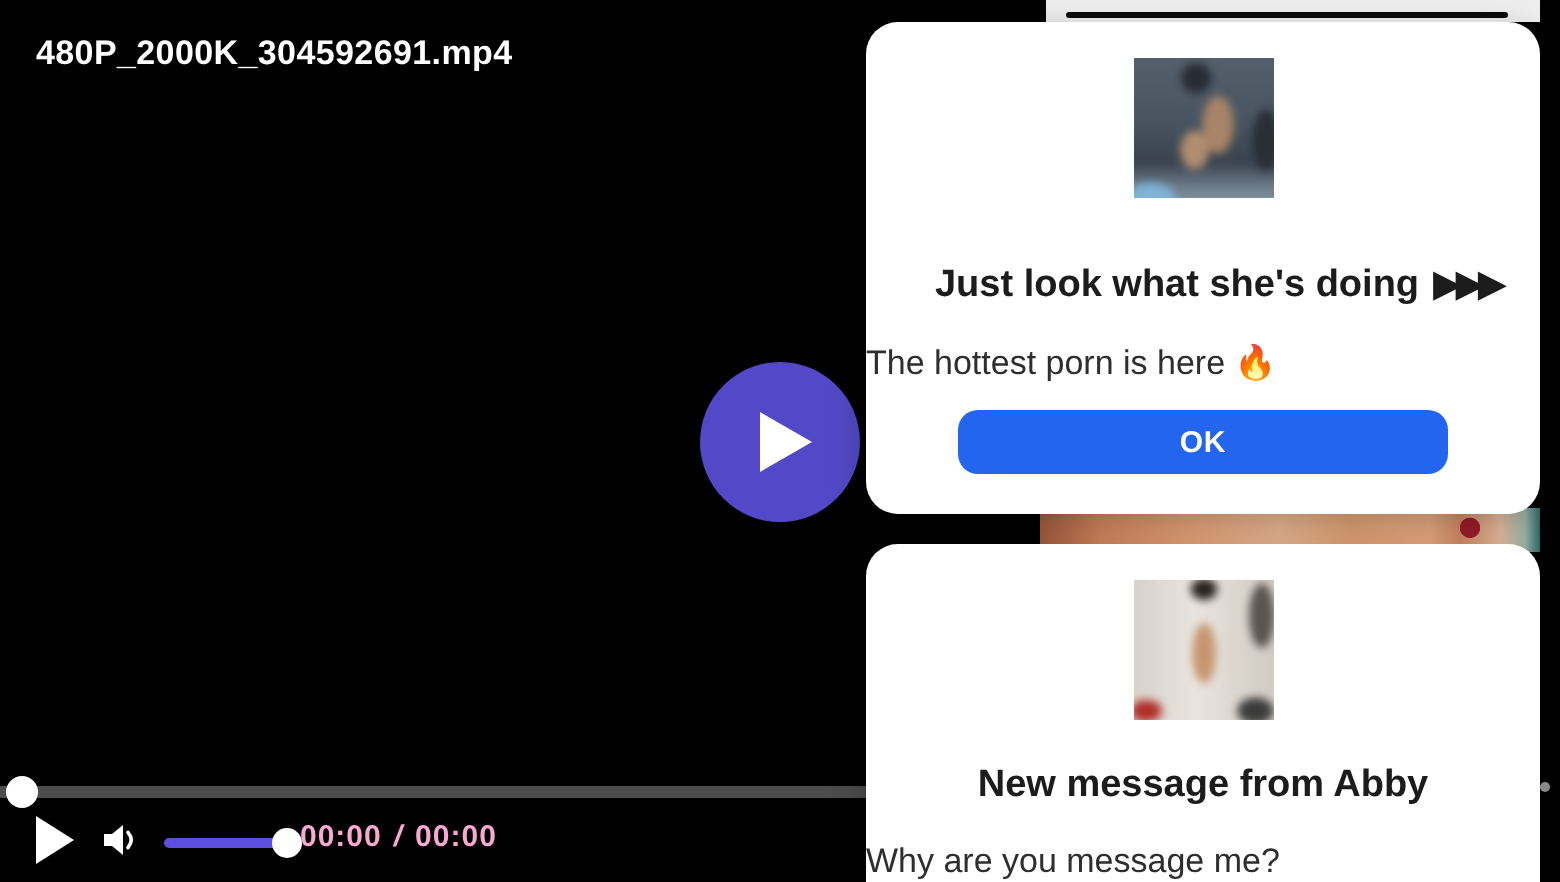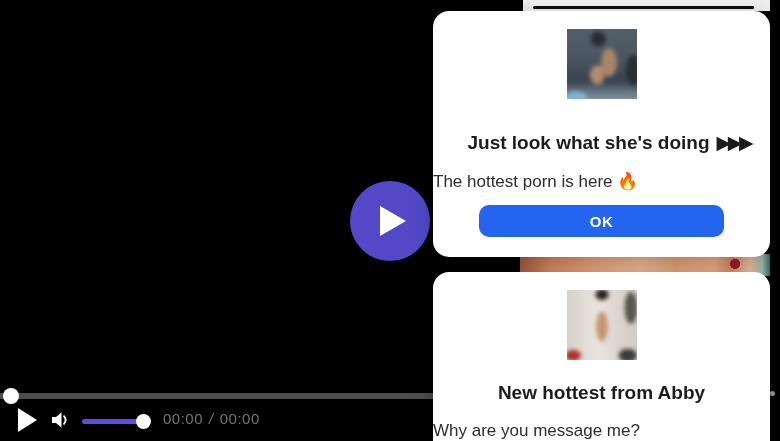--- a/index.html
+++ b/index.html
@@ -43,22 +43,22 @@
   .vol-slider { position:absolute; left:82px; top:10px; width:68px; height:14px; cursor:pointer; }
   .vol-track {
     position:absolute; left:0; top:5px; width:68px; height:5px;
     border-radius:3px; background:#5c4fe0;
   }
   .vol-thumb {
     position:absolute; left:54px; top:0; width:15px; height:15px;
     border-radius:50%; background:#fff;
   }
   .time {
-    position:absolute; left:163px; top:6px; color:#737373; font-size:15px;
-    display:flex; gap:5px; letter-spacing:.5px;
+    position:absolute; left:150px; top:6px; color:#f9a8d4; font-size:15px;
+    display:flex; gap:5px; letter-spacing:.5px;font-weight:bold;
   }
   .time .sep { font-style:italic; padding:0 1px; }
 
   
   .bg-ad { position:absolute; left:520px; top:0; width:250px; height:441px; background:#000; }
   .bg-top { position:absolute; left:3px; top:0; right:0; height:11px; background:#efefef; }
   .bg-top-line {
     position:absolute; left:10px; right:16px; top:6px; height:3px;
     background:#0b0b0b; border-radius:2px;
   }
@@ -126,20 +126,21 @@
 
   .scroll-dot {
     position:absolute; left:770px; top:391px; width:5px; height:5px;
     border-radius:50%; background:#8a8a8a;
   }
 </style>
 </head>
 <body>
 
 <div class="player">
+  <div class="video-title">480P_2000K_304592691.mp4</div>
 
   <button class="big-play">
     <svg width="26" height="30" viewBox="0 0 26 30">
       <polygon points="0,0 26,15 0,30" fill="#ffffff"></polygon>
     </svg>
   </button>
 
   <div class="seekbar">
     <div class="seek-thumb"></div>
   </div>
@@ -186,17 +187,17 @@
     <span>Just look what she's doing</span><span class="arrows">▶▶▶</span>
   </div>
   <div class="popup-subtext">The hottest porn is here 🔥</div>
   <button class="ok-btn">OK</button>
 </div>
 
 <div class="popup popup2">
   <div class="thumb">
     <div class="art art2"></div>
   </div>
-  <div class="popup-heading">New hottest from Abby</div>
+  <div class="popup-heading">New message from Abby</div>
   <div class="popup-subtext">Why are you message me?</div>
 </div>
 
 <div class="scroll-dot"></div>
 
 </body></html>

